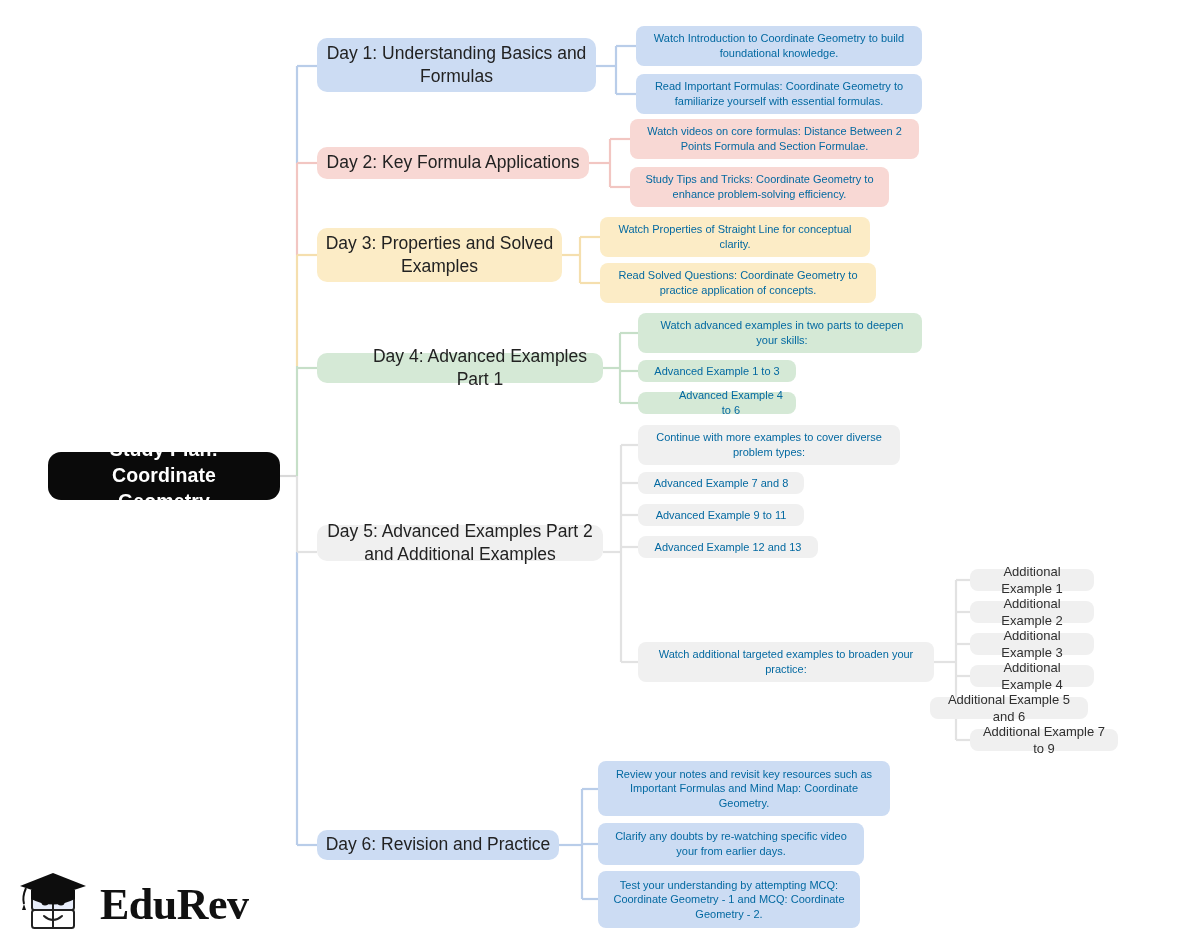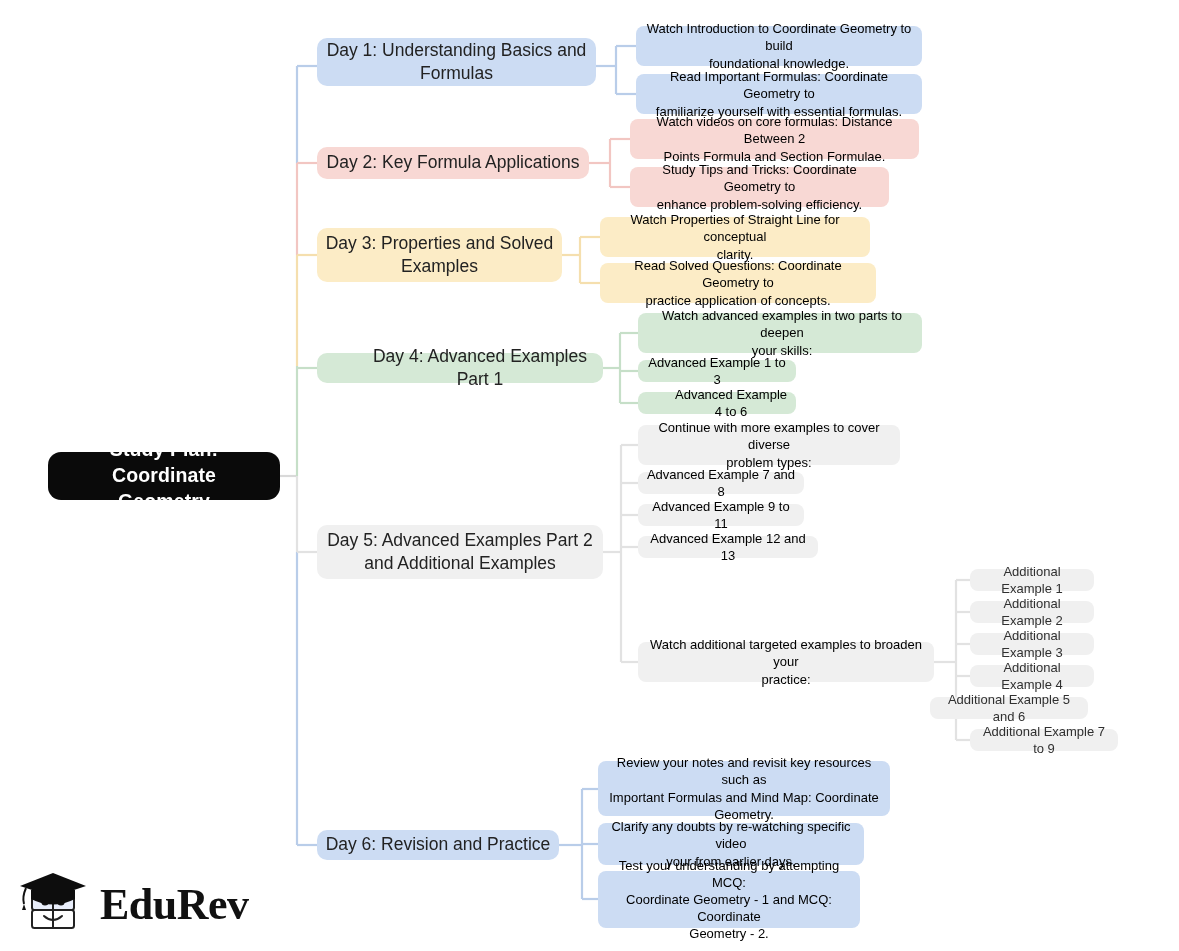--- a/index.html
+++ b/index.html
@@ -46,22 +46,22 @@
     font-weight: bold;
     border-radius: 13px;
     letter-spacing: 0.1px;
   }
   .branch {
     font-size: 17.5px;
     color: #222222;
     border-radius: 10px;
   }
   .leaf {
-    font-size: 13px;
-    color: #000000;
+    font-size: 11px;
+    color: #0369a1;
     border-radius: 8px;
   }
   .subleaf {
     font-size: 13px;
     color: #303030;
     border-radius: 8px;
   }
   .c-blue   { background: #ccdcf3; }
   .c-pink   { background: #f8d8d4; }
   .c-yellow { background: #fcecc6; }
@@ -157,21 +157,21 @@
     <path d="M559 845 H582" stroke="#b9cde9" stroke-width="2.2"></path>
     <path d="M582 789 V899" stroke="#b9cde9" stroke-width="2.2"></path>
     <path d="M582 789 H598" stroke="#b9cde9" stroke-width="2.2"></path>
     <path d="M582 844 H598" stroke="#b9cde9" stroke-width="2.2"></path>
     <path d="M582 899 H598" stroke="#b9cde9" stroke-width="2.2"></path>
   </svg>
 
   <div class="node root" style="left:48px;top:452px;width:232px;height:48px;">Study Plan: Coordinate
 Geometry</div>
 
-  <div class="node branch c-blue" style="left:317px;top:38px;width:279px;height:48px;">Day 1: Understanding Basics and
+  <div class="node branch c-blue" style="left:317px;top:38px;width:279px;height:54px;">Day 1: Understanding Basics and
 Formulas</div>
   <div class="node leaf c-blue" style="left:636px;top:26px;width:286px;height:40px;">Watch Introduction to Coordinate Geometry to build
 foundational knowledge.</div>
   <div class="node leaf c-blue" style="left:636px;top:74px;width:286px;height:40px;">Read Important Formulas: Coordinate Geometry to
 familiarize yourself with essential formulas.</div>
 
   <div class="node branch c-pink" style="left:317px;top:147px;width:272px;height:32px;">Day 2: Key Formula Applications</div>
   <div class="node leaf c-pink" style="left:630px;top:119px;width:289px;height:40px;">Watch videos on core formulas: Distance Between 2
 Points Formula and Section Formulae.</div>
   <div class="node leaf c-pink" style="left:630px;top:167px;width:259px;height:40px;">Study Tips and Tricks: Coordinate Geometry to
@@ -183,21 +183,21 @@
 clarity.</div>
   <div class="node leaf c-yellow" style="left:600px;top:263px;width:276px;height:40px;">Read Solved Questions: Coordinate Geometry to
 practice application of concepts.</div>
 
   <div class="node branch c-green" style="left:317px;top:353px;width:286px;height:30px;padding-left:48px;">Day 4: Advanced Examples Part 1</div>
   <div class="node leaf c-green" style="left:638px;top:313px;width:284px;height:40px;padding-left:12px;">Watch advanced examples in two parts to deepen
 your skills:</div>
   <div class="node leaf c-green" style="left:638px;top:360px;width:158px;height:22px;">Advanced Example 1 to 3</div>
   <div class="node leaf c-green" style="left:638px;top:392px;width:158px;height:22px;padding-left:36px;">Advanced Example 4 to 6</div>
 
-  <div class="node branch c-gray" style="left:317px;top:525px;width:286px;height:54px;">Day 5: Advanced Examples Part 2
+  <div class="node branch c-gray" style="left:317px;top:525px;width:286px;height:36px;">Day 5: Advanced Examples Part 2
 and Additional Examples</div>
   <div class="node leaf c-gray" style="left:638px;top:425px;width:262px;height:40px;">Continue with more examples to cover diverse
 problem types:</div>
   <div class="node leaf c-gray" style="left:638px;top:472px;width:166px;height:22px;">Advanced Example 7 and 8</div>
   <div class="node leaf c-gray" style="left:638px;top:504px;width:166px;height:22px;">Advanced Example 9 to 11</div>
   <div class="node leaf c-gray" style="left:638px;top:536px;width:180px;height:22px;">Advanced Example 12 and 13</div>
   <div class="node leaf c-gray" style="left:638px;top:642px;width:296px;height:40px;">Watch additional targeted examples to broaden your
 practice:</div>
 
   <div class="node subleaf c-gray" style="left:970px;top:569px;width:124px;height:22px;">Additional Example 1</div>

